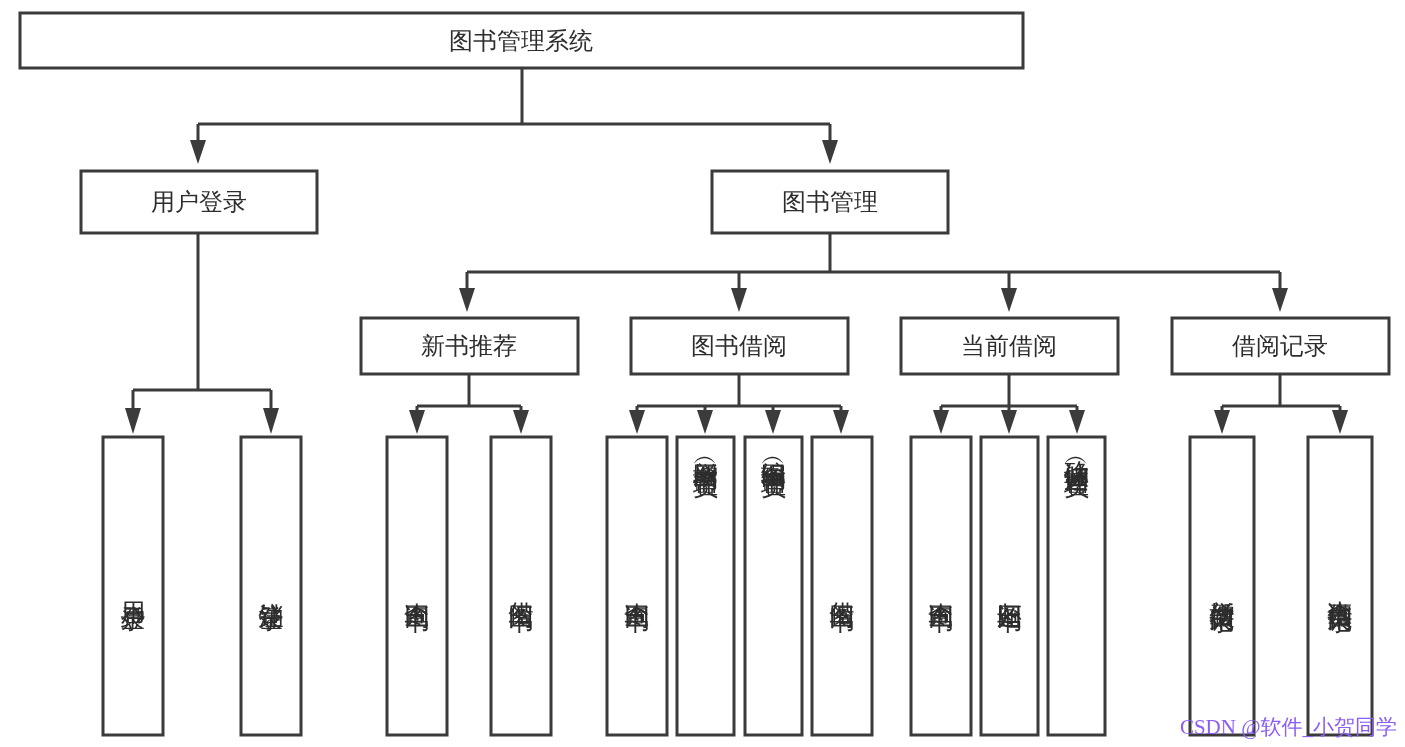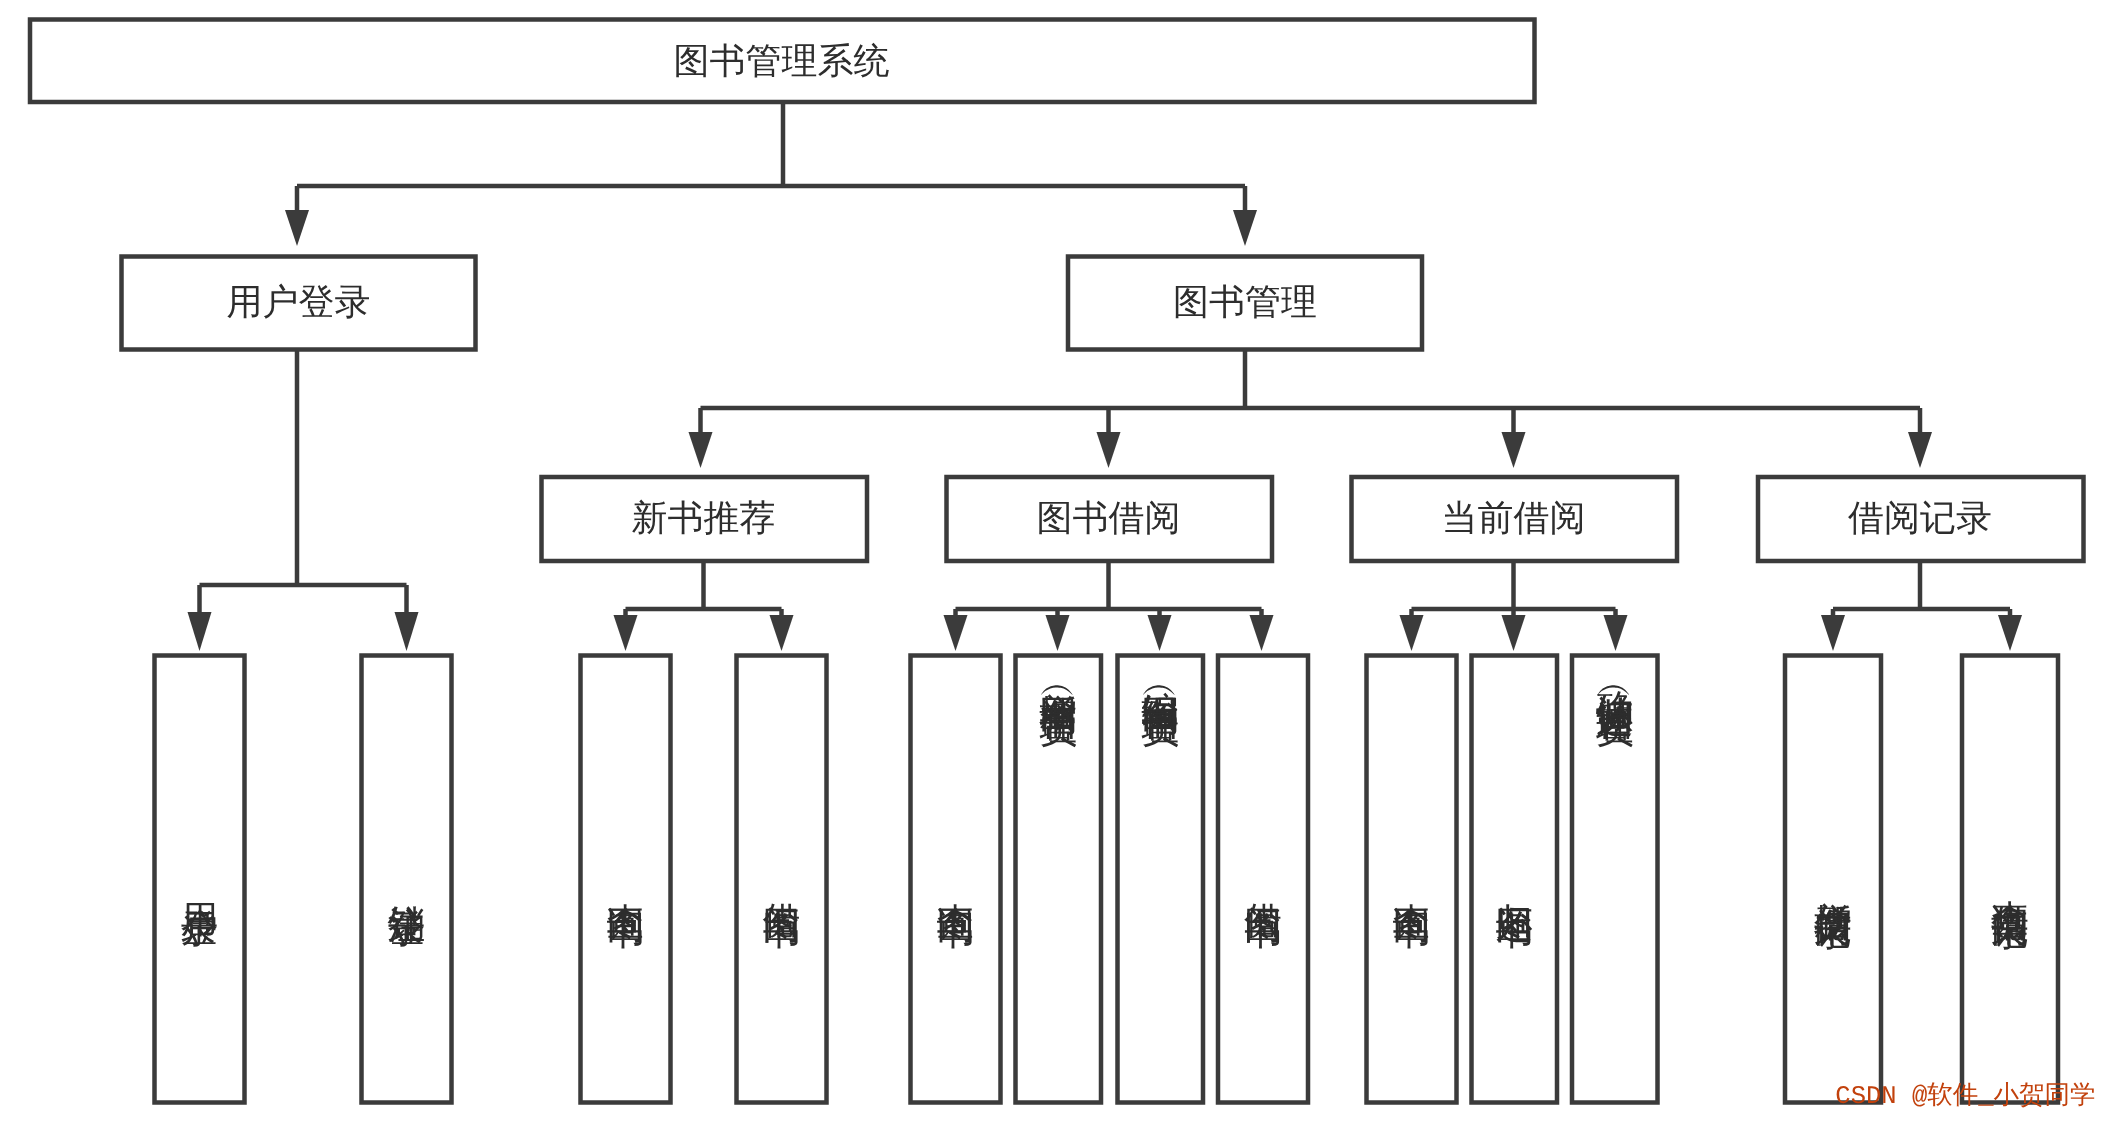--- a/index.html
+++ b/index.html
@@ -62,23 +62,23 @@
     font-size: 25px;
     line-height: 1.08;
     color: #2d2d2d;
     letter-spacing: 2px;
     white-space: nowrap;
   }
   .watermark {
     position: absolute;
     right: 8px;
     bottom: 6px;
-    font-family: Liberation Mono, monospace;
-    font-size: 17px;
-    color: #c2410c;
+    font-family: Liberation Serif, serif;
+    font-size: 21px;
+    color: #8b5cf6;
     white-space: nowrap;
   }
 </style>
 </head>
 <body>
 
 <div id="diagram-root">
 
   <svg class="diagram-canvas" viewBox="0 0 1405 747" xmlns="http://www.w3.org/2000/svg">
 

